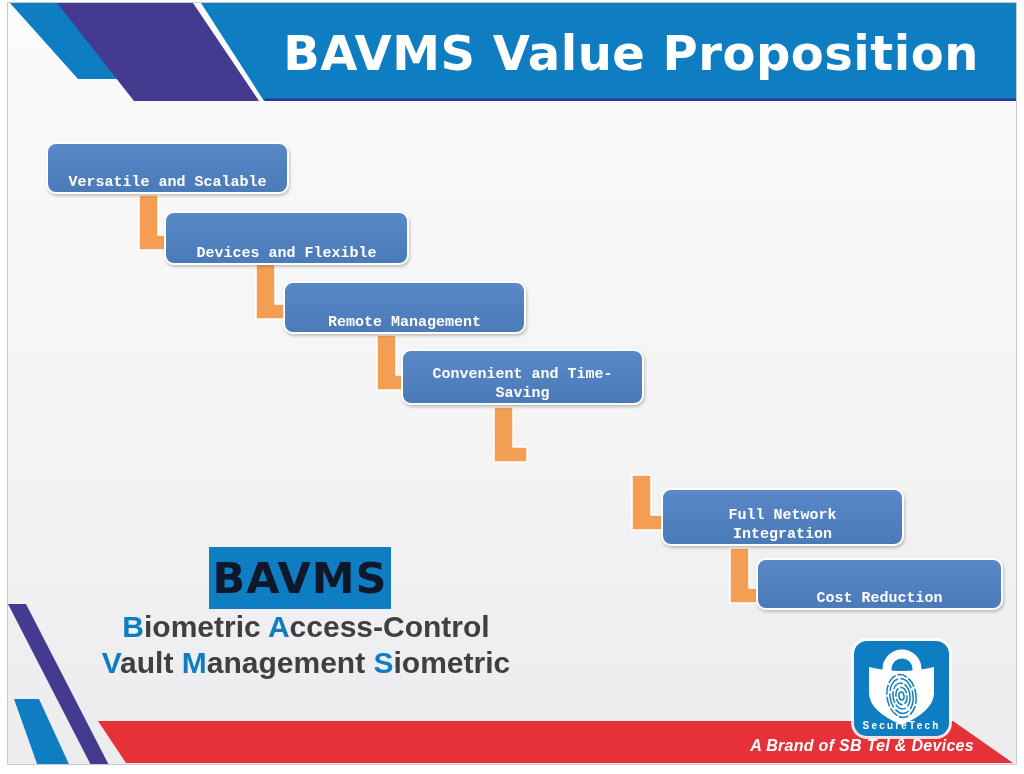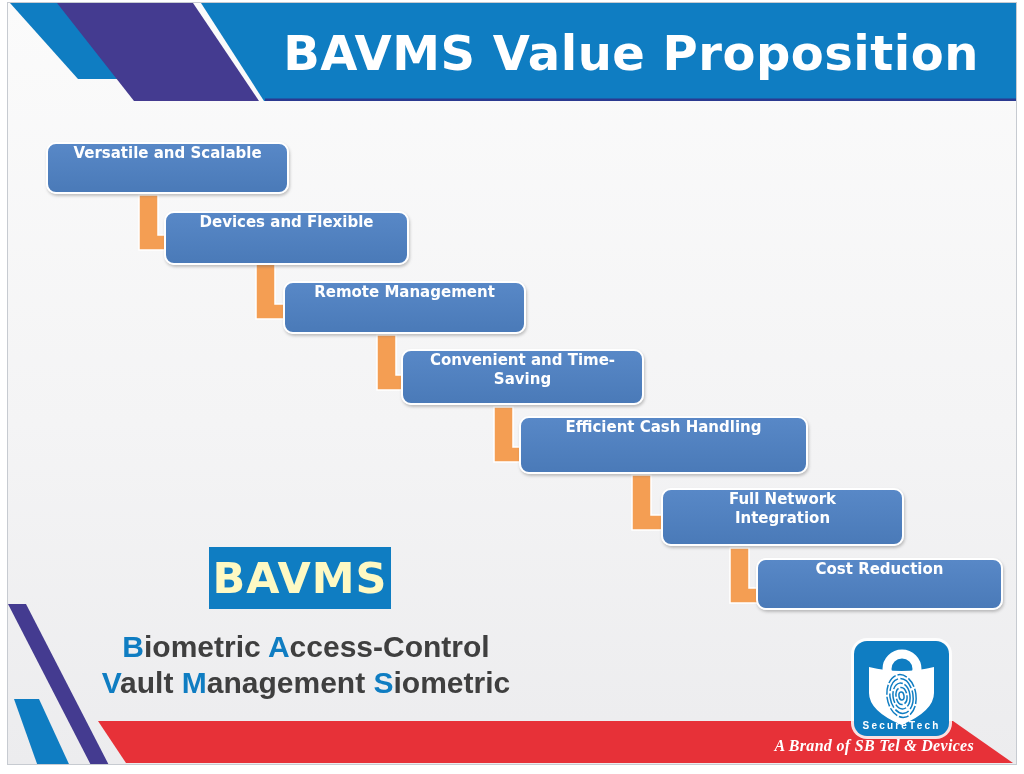--- a/index.html
+++ b/index.html
@@ -8,37 +8,37 @@
   .slide{position:absolute;left:7px;top:2px;width:1010px;height:763px;
          border:1px solid #c7cbd1;box-sizing:border-box;overflow:hidden;
          background:linear-gradient(180deg,#fbfbfb 0%,#f4f4f5 55%,#ececee 100%);padding-left:22px;}
   .deco{position:absolute;left:0;top:0;pointer-events:none;z-index:1;}
   .slide-title{position:absolute;left:236px;top:17px;width:774px;height:66px;z-index:2;
          color:#ffffff;font-size:48px;font-weight:bold;letter-spacing:.5px;
          display:flex;align-items:center;justify-content:center;white-space:nowrap;}
   .step{position:absolute;z-index:3;background:linear-gradient(180deg,#5888c7,#4a7ab8);
         border:2px solid #ffffff;border-radius:10px;box-sizing:border-box;
         box-shadow:1px 2px 3px rgba(90,90,90,.35);
-        display:flex;align-items:flex-start;justify-content:center;text-align:center;
-        color:#ffffff;font-weight:bold;font-size:15px;line-height:19px;}
+        display:flex;align-items:flex-end;justify-content:center;text-align:center;
+        color:#ffffff;font-weight:bold;font-size:15px;line-height:19px;font-family:Liberation Mono, monospace;}
   .connector{position:absolute;z-index:2;}
   .bavms-badge{position:absolute;left:201px;top:544px;width:182px;height:62px;z-index:3;
         background:#0f7dc2;display:flex;align-items:center;justify-content:center;
-        color:#fef9c3;font-weight:bold;font-size:43px;letter-spacing:1px;}
+        color:#0f172a;font-weight:bold;font-size:43px;letter-spacing:1px;}
   .tagline{position:absolute;left:78px;top:606px;width:440px;z-index:3;text-align:center;
         font-family:"Liberation Sans","DejaVu Sans",sans-serif;
-        font-weight:bold;font-size:30px;line-height:36px;color:#3f3f3f;white-space:nowrap;margin-top:20px;}
+        font-weight:bold;font-size:30px;line-height:36px;color:#3f3f3f;white-space:nowrap;}
   .tagline .accent{color:#0f7dc2;}
   .logo{position:absolute;left:846px;top:638px;width:95px;height:95px;z-index:4;
         background:#0f7dc2;border-radius:13px;box-shadow:0 0 0 3px rgba(255,255,255,.85);}
   .logo-label{position:absolute;left:0;bottom:5px;width:100%;text-align:center;
         color:#ffffff;font-size:10px;font-weight:bold;letter-spacing:2.2px;
         font-family:"Liberation Sans",sans-serif;}
   .footer-text{position:absolute;left:556px;top:734px;width:410px;height:22px;z-index:3;
-        color:#ffffff;font-family:Liberation Serif, serif;font-style:italic;
+        color:#ffffff;font-family:Liberation Sans, sans-serif;font-style:italic;
         font-weight:bold;font-size:16px;text-align:right;letter-spacing:.3px;}
 </style>
 </head>
 <body>
 
 <div class="stage">
   <div class="slide">
 
     <svg class="deco" width="1010" height="763" viewBox="0 0 1010 763">
 
@@ -79,23 +79,20 @@
       </div>
     <div class="step" style="left:156px;top:208px;width:245px;height:54px">
       <span>Devices and Flexible</span>
       </div>
     <div class="step" style="left:275px;top:278px;width:243px;height:53px">
       <span>Remote Management</span>
       </div>
     <div class="step" style="left:393px;top:346px;width:243px;height:56px">
       <span style="display:inline-block;max-width:200px">Convenient and Time-Saving</span>
       </div>
-    <div class="step" style="left:511px;top:413px;width:289px;height:58px">
-      <span>Efficient Cash Handling</span>
-      </div>
     <div class="step" style="left:653px;top:485px;width:243px;height:58px">
       <span style="display:inline-block;max-width:170px">Full Network Integration</span>
       </div>
     <div class="step" style="left:748px;top:555px;width:247px;height:52px">
       <span>Cost Reduction</span>
       </div>
 
     <div class="bavms-badge">
       <span>BAVMS</span>
     </div>

